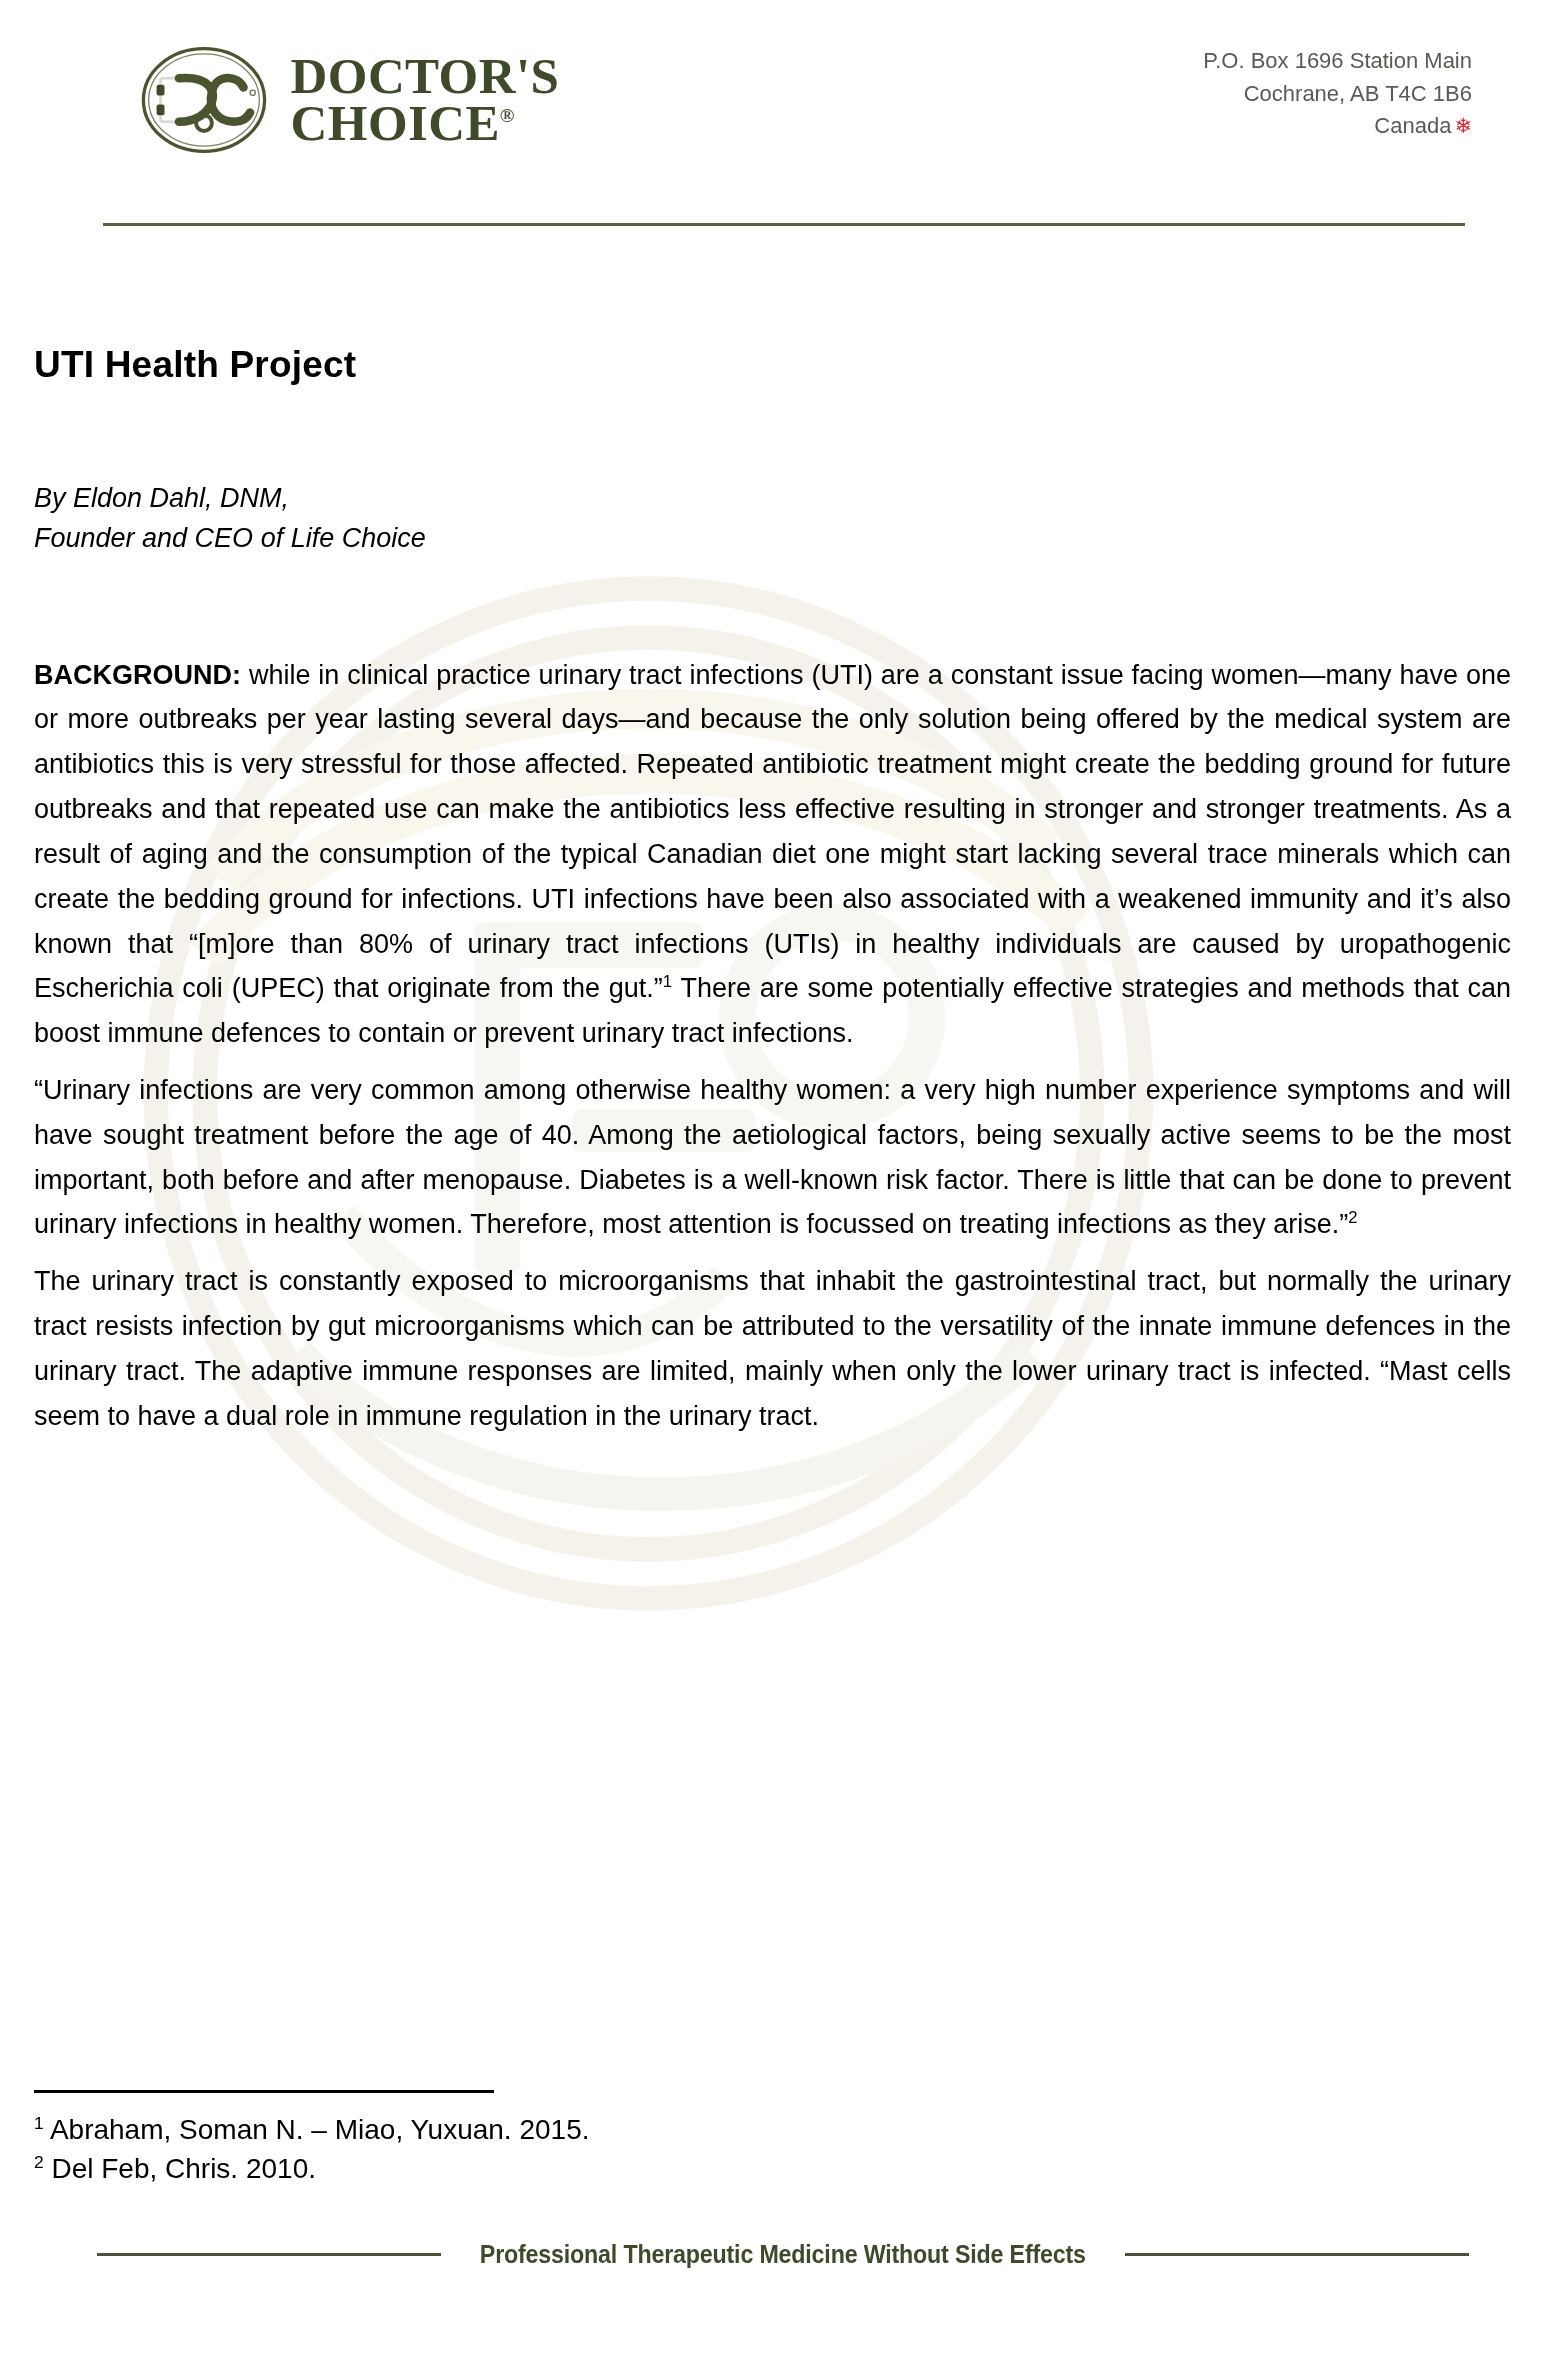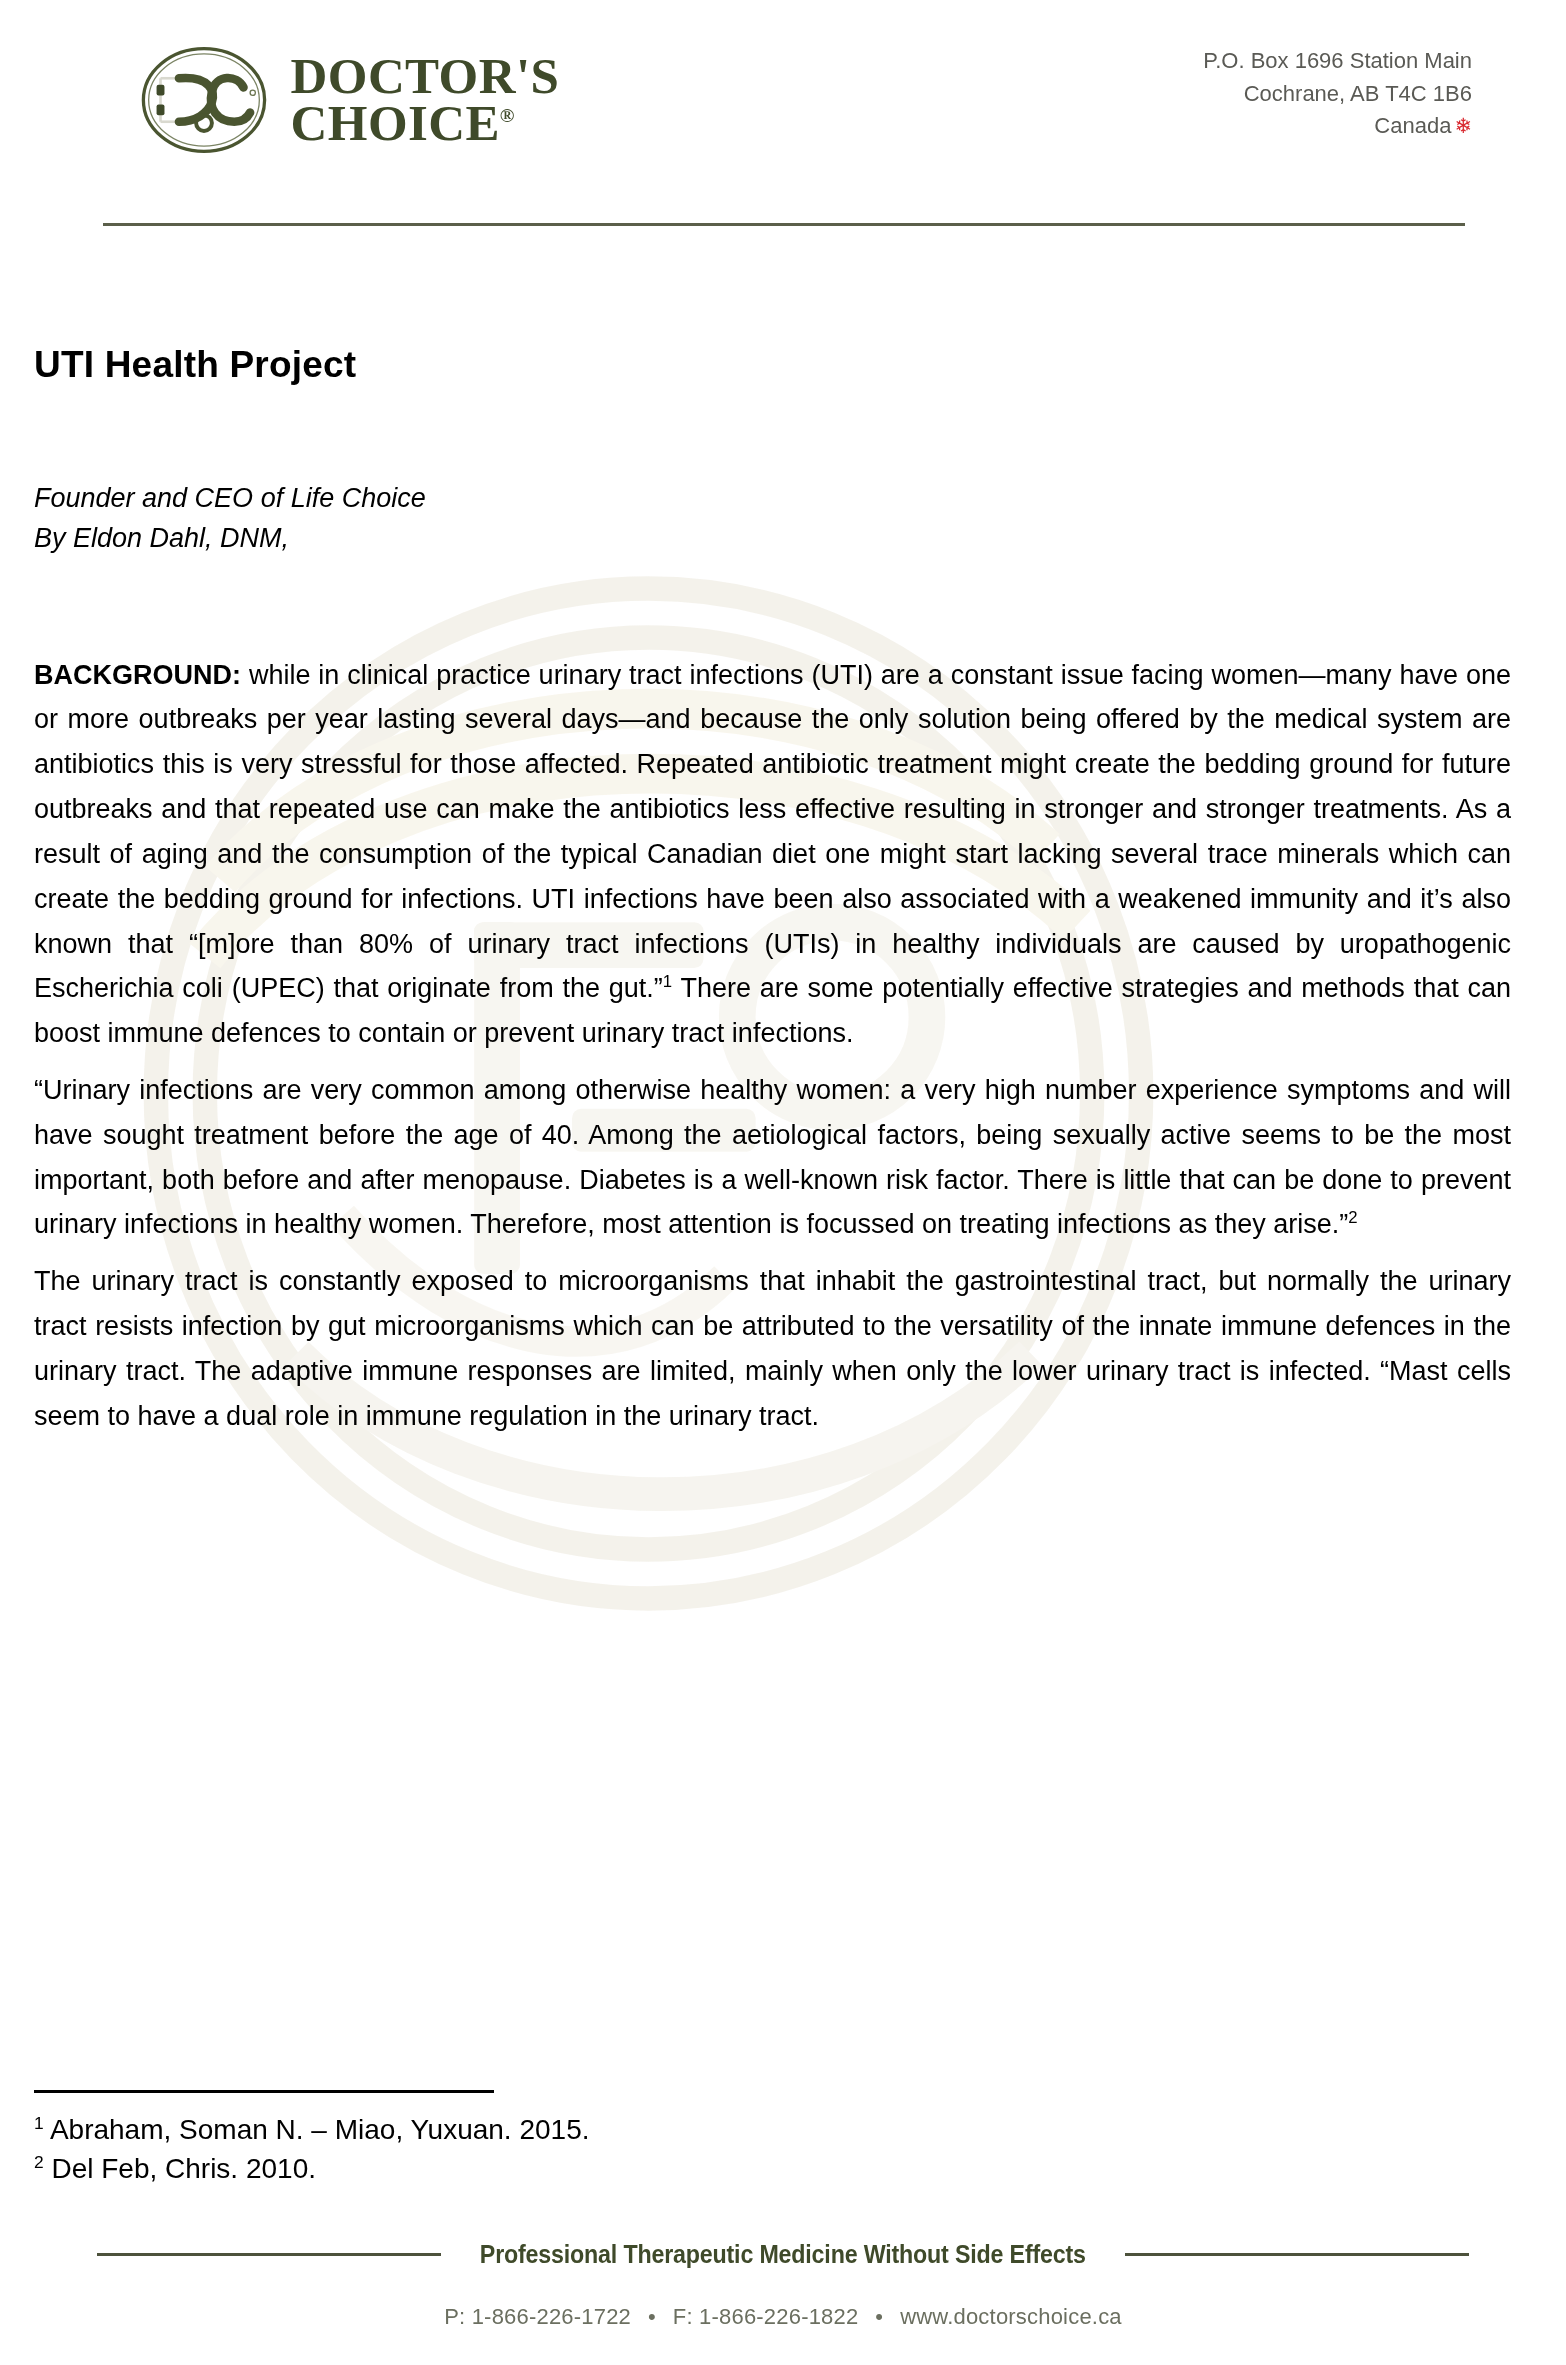--- a/index.html
+++ b/index.html
@@ -262,22 +262,22 @@
     </div>
 
     <div class="header-rule"></div>
   </div>
 
   <div class="content">
 
     <h1 class="doc-title">UTI Health Project</h1>
 
     <div class="byline">
+      <div>By Eldon Dahl, DNM,</div>
       <div>Founder and CEO of Life Choice</div>
-      <div>By Eldon Dahl, DNM,</div>
     </div>
 
     <div class="body-text">
 
       <p class="para p1"><b>BACKGROUND:</b><span> while in clinical practice urinary tract infections (UTI) are a constant issue facing women—many have one or more outbreaks per year lasting several days—and because the only solution being offered by the medical system are antibiotics this is very stressful for those affected. Repeated antibiotic treatment might create the bedding ground for future outbreaks and that repeated use can make the antibiotics less effective resulting in stronger and stronger treatments. As a result of aging and the consumption of the typical Canadian diet one might start lacking several trace minerals which can create the bedding ground for infections. UTI infections have been also associated with a weakened immunity  and it’s also known that “[m]ore than 80% of urinary tract infections (UTIs) in healthy individuals are caused by uropathogenic Escherichia coli (UPEC) that originate from the gut.”</span><sup>1</sup><span> There are some potentially effective strategies and methods that can boost immune defences to contain or prevent urinary tract infections.</span></p>
 
       <p class="para p2"><span> “Urinary infections are very common among otherwise healthy women: a very high number experience symptoms and will have sought treatment before the age of 40. Among the aetiological factors, being sexually active seems to be the most important, both before and after menopause. Diabetes is a well-known risk factor. There is little that can be done to prevent urinary infections in healthy women. Therefore, most attention is focussed on treating infections as they arise.”</span><sup>2</sup></p>
 
       <p class="para p3">The urinary tract is constantly exposed to microorganisms that inhabit the gastrointestinal tract, but normally the urinary tract resists infection by gut microorganisms which can be attributed to the versatility of the innate immune defences in the urinary tract. The adaptive immune responses are limited, mainly when only the lower urinary tract is infected. “Mast cells seem to have a dual role in immune regulation in the urinary tract.</p>
 
@@ -289,23 +289,16 @@
     <div class="fn-line"><sup>1</sup><span> Abraham, Soman N. – Miao, Yuxuan. 2015.</span></div>
     <div class="fn-line"><sup>2</sup><span> Del Feb, Chris. 2010.</span></div>
   </div>
 
   <div class="footer">
     <div class="footer-tag-row">
       <span class="fline"></span>
       <span class="footer-tag">Professional Therapeutic Medicine Without Side Effects</span>
       <span class="fline"></span>
     </div>
-    <div class="footer-contact">
-      <span>P: 1-866-226-1722</span>
-      <span class="dot">•</span>
-      <span>F: 1-866-226-1822</span>
-      <span class="dot">•</span>
-      <span>www.doctorschoice.ca</span>
-    </div>
   </div>
 
 </div>
 
 
 </body></html>

